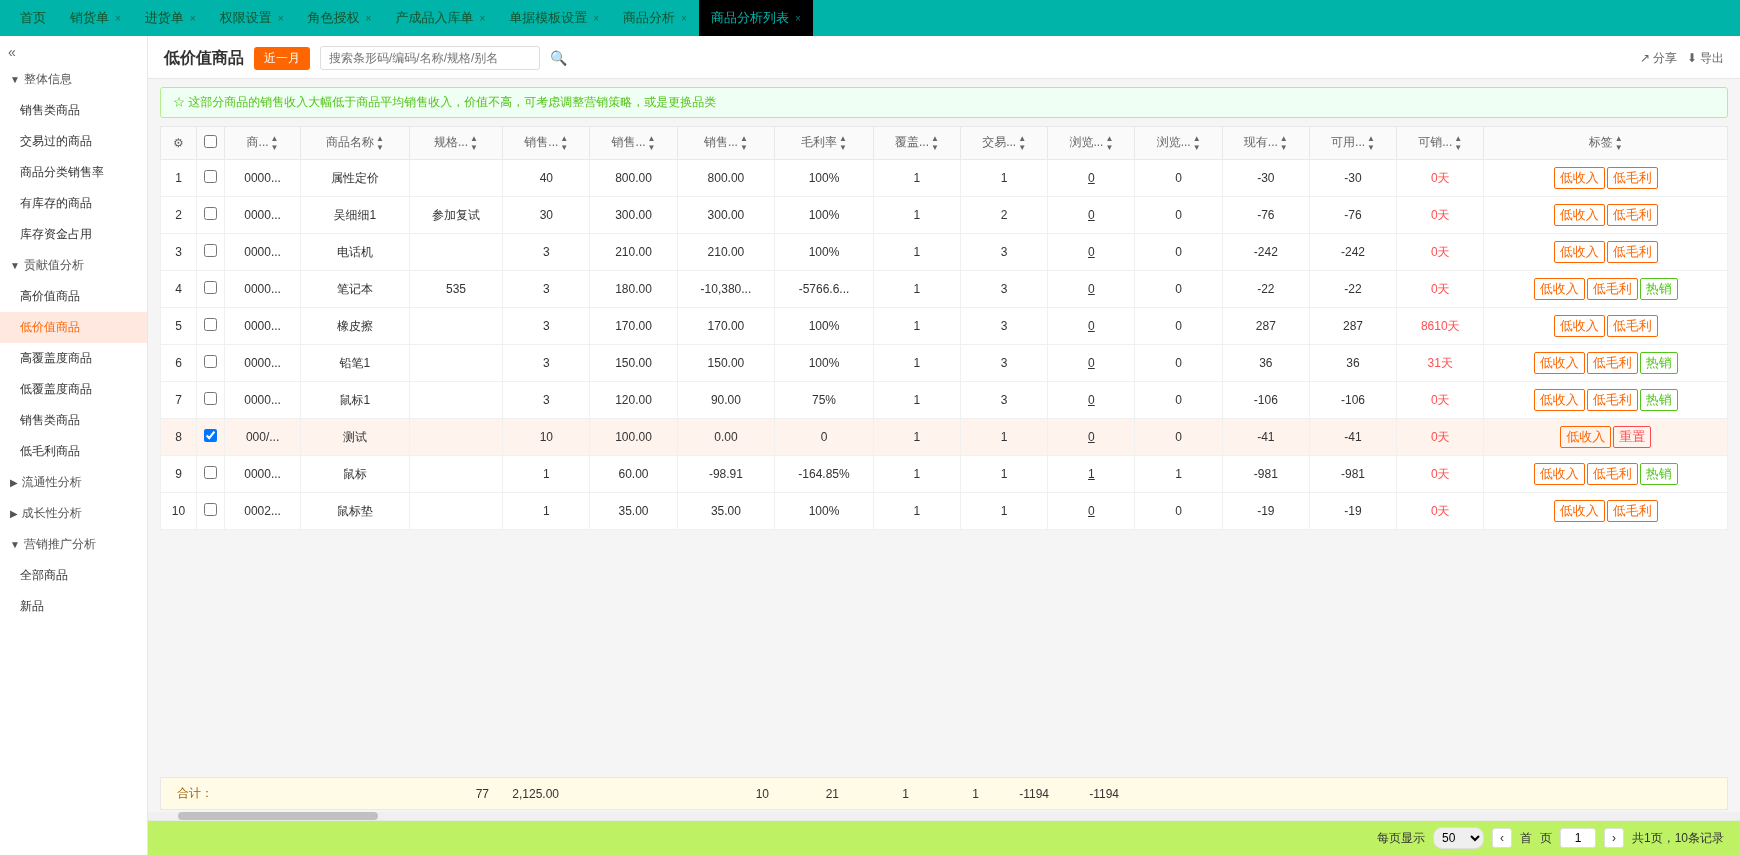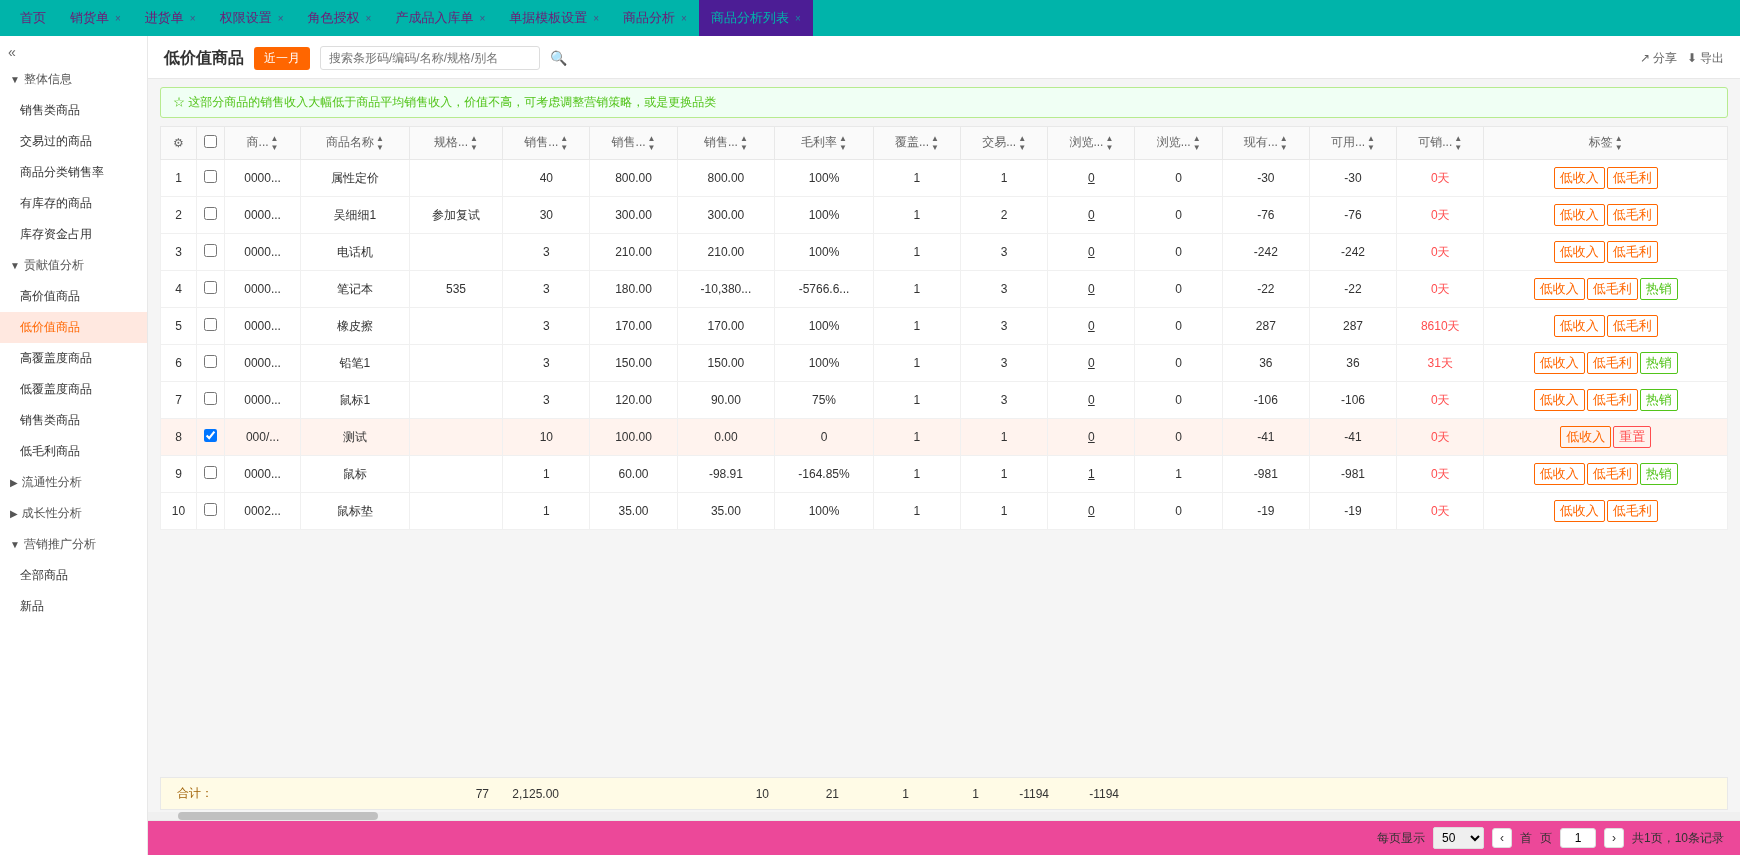--- a/index.html
+++ b/index.html
@@ -1,21 +1,21 @@
 <!DOCTYPE html>
 <html><head>
   <meta charset="utf-8">
   <style>
     * { box-sizing: border-box; margin: 0; padding: 0; }
     body { font-family: 'Microsoft YaHei', Arial, sans-serif; font-size: 12px; background: #f5f5f5; color: #333; height: 855px; overflow: hidden; display: flex; flex-direction: column; }
 
     
     .top-nav { background: #00b4aa; display: flex; align-items: center; height: 36px; padding: 0 8px; flex-shrink: 0; }
-    .nav-item { color: #701a75; padding: 0 12px; cursor: pointer; height: 100%; display: flex; align-items: center; font-size: 13px; white-space: nowrap; }
-    .nav-item.active { background: #4c1d95; color: #00b4aa; }
+    .nav-item { color: #14532d; padding: 0 12px; cursor: pointer; height: 100%; display: flex; align-items: center; font-size: 13px; white-space: nowrap; }
+    .nav-item.active { background: #000000; color: #00b4aa; }
     .nav-item .close-x { margin-left: 6px; font-size: 10px; opacity: 0.7; }
 
     
     .main-layout { display: flex; flex: 1; overflow: hidden; }
 
     
     .sidebar { width: 148px; background: #fff; border-right: 1px solid #e8e8e8; display: flex; flex-direction: column; flex-shrink: 0; overflow-y: auto; }
     .sidebar-item { padding: 7px 12px 7px 20px; cursor: pointer; color: #333; font-size: 12px; }
     .sidebar-item.active { background: #ffe8e0; color: #ff6600; }
 
@@ -49,22 +49,22 @@
     .tag-red { color: #ff4d4f; border: 1px solid #ff4d4f; }
     .day-text { color: #ff4d4f; font-size: 12px; }
     .link-underline { text-decoration: underline; color: #333; cursor: pointer; }
 
     
     .table-footer { background: #fffbe6; border: 1px solid #e8e8e8; padding: 7px 16px; display: flex; align-items: center; flex-shrink: 0; margin: 0 12px 2px; font-size: 12px; }
     .footer-total-label { color: #a16207; margin-right: 12px; }
     .footer-values { display: flex; gap: 0; flex: 1; }
     .footer-cell { min-width: 70px; text-align: right; padding: 0 6px; }
 
-    .pagination-bar { display: flex; align-items: center; justify-content: flex-end; padding: 6px 16px; background: #ec4899; border-top: 1px solid #e8e8e8; flex-shrink: 0; gap: 8px; font-size: 12px; color: #333; }
-    .page-size-select { border: 1px solid #ddd; border-radius: 2px; padding: 2px 4px; font-size: 12px; }
+    .pagination-bar { display: flex; align-items: center; justify-content: flex-end; padding: 6px 16px; background: #bef264; border-top: 1px solid #e8e8e8; flex-shrink: 0; gap: 8px; font-size: 12px; color: #333; }
+    .page-size-select { border: 1px solid #ddd; border-radius: 9px; padding: 2px 4px; font-size: 12px; }
     .page-btn { border: 1px solid #ddd; background: #fff; border-radius: 3px; padding: 2px 7px; cursor: pointer; font-size: 12px; color: #333; }
     .page-input { border: 1px solid #ddd; border-radius: 3px; padding: 2px 6px; width: 36px; text-align: center; font-size: 12px; }
 
     .scrollbar-area { height: 8px; background: #f0f0f0; flex-shrink: 0; }
 
     
     .sidebar-group { display: flex; align-items: center; padding: 7px 10px; cursor: pointer; color: #555; font-size: 12px; }
     .sidebar-group .arrow { font-size: 10px; margin-right: 4px; }
   </style>
 </head>

